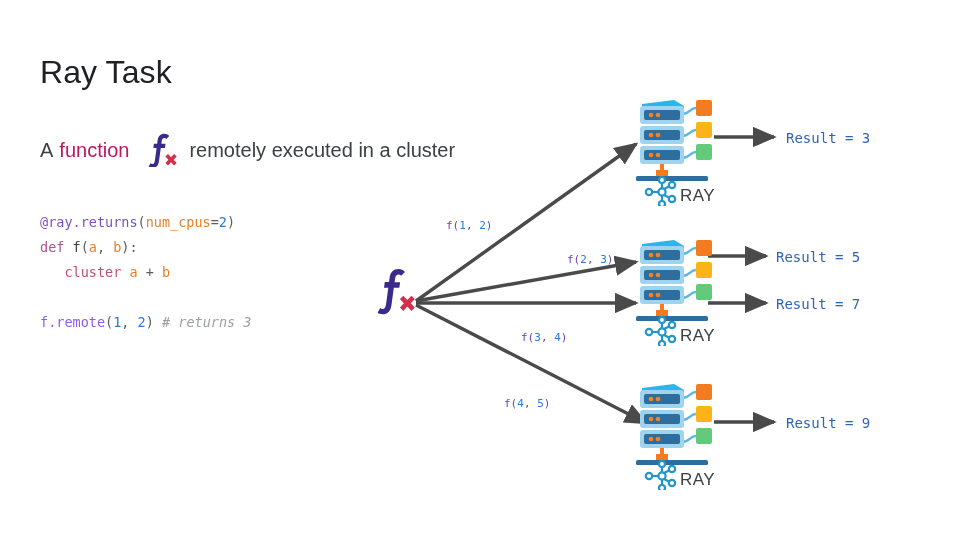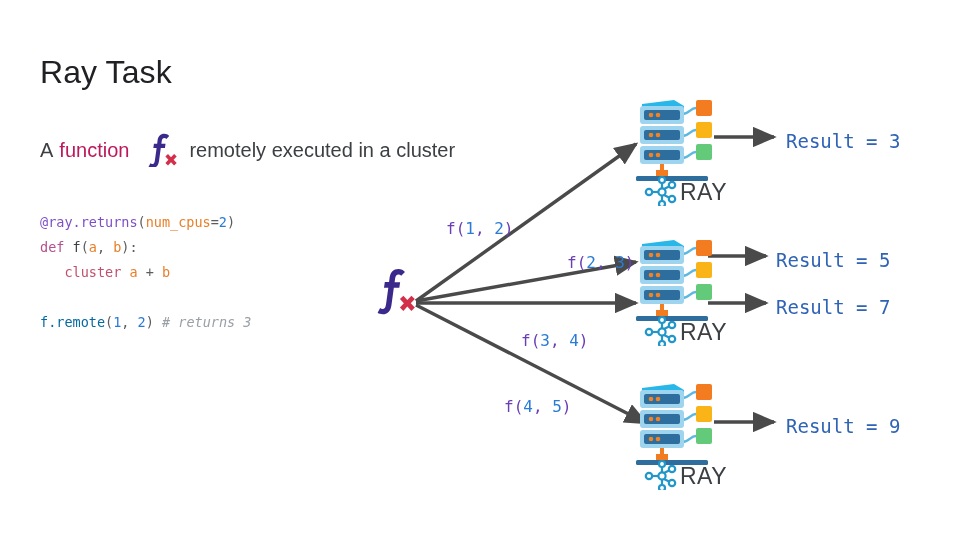--- a/index.html
+++ b/index.html
@@ -66,61 +66,61 @@
   }
   .c-dec   { color: #7d4fc7; }
   .c-kw    { color: #b5508a; }
   .c-fn    { color: #3c4043; }
   .c-param { color: #e8802a; }
   .c-num   { color: #2a7bd6; }
   .c-punc  { color: #5c5c5c; }
   .c-ret   { color: #c0506e; }
   .c-var   { color: #e8802a; }
   .c-cmt   { color: #9aa0a6; font-style: italic; }
-  .c-call  { color: #0369a1; }
+  .c-call  { color: #8b5cf6; }
 
   
   #diagram {
     position: absolute;
     left: 0; top: 0;
     width: 960px; height: 540px;
     pointer-events: none;
   }
 
   
   .edge-label {
     position: absolute;
     font-family: "DejaVu Sans Mono", "Liberation Mono", monospace;
-    font-size: 16px;
+    font-size: 11px;
     white-space: pre;
     color: #6a3fb5;
   }
   .edge-label .n { color: #2a7bd6; }
 
   
   .result-label {
     position: absolute;
     font-family: "DejaVu Sans Mono", "Liberation Mono", monospace;
-    font-size: 19px;
+    font-size: 14px;
     white-space: pre;
     color: #2f63b5;
   }
 
   
   .ray-node {
     position: absolute;
     width: 120px;
     height: 108px;
   }
   .ray-label {
     position: absolute;
     left: 46px;
     bottom: 0px;
     font-family: "Liberation Sans", sans-serif;
-    font-size: 23px;
+    font-size: 17px;
     letter-spacing: 0.5px;
     color: #3c4043;
   }
 </style>
 </head>
 <body>
 
 <div id="slide">
 
   <div id="title">Ray Task</div>

